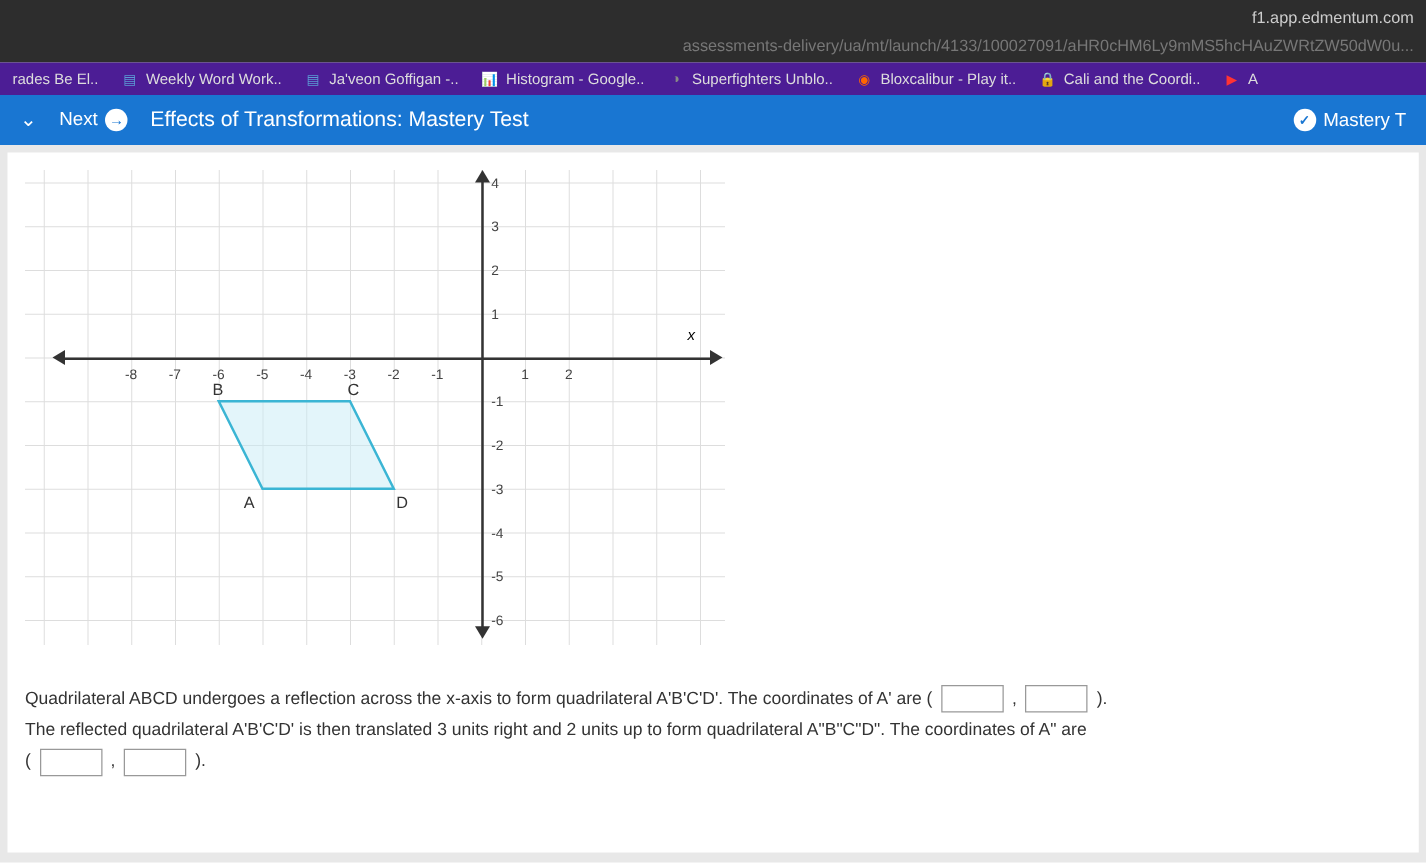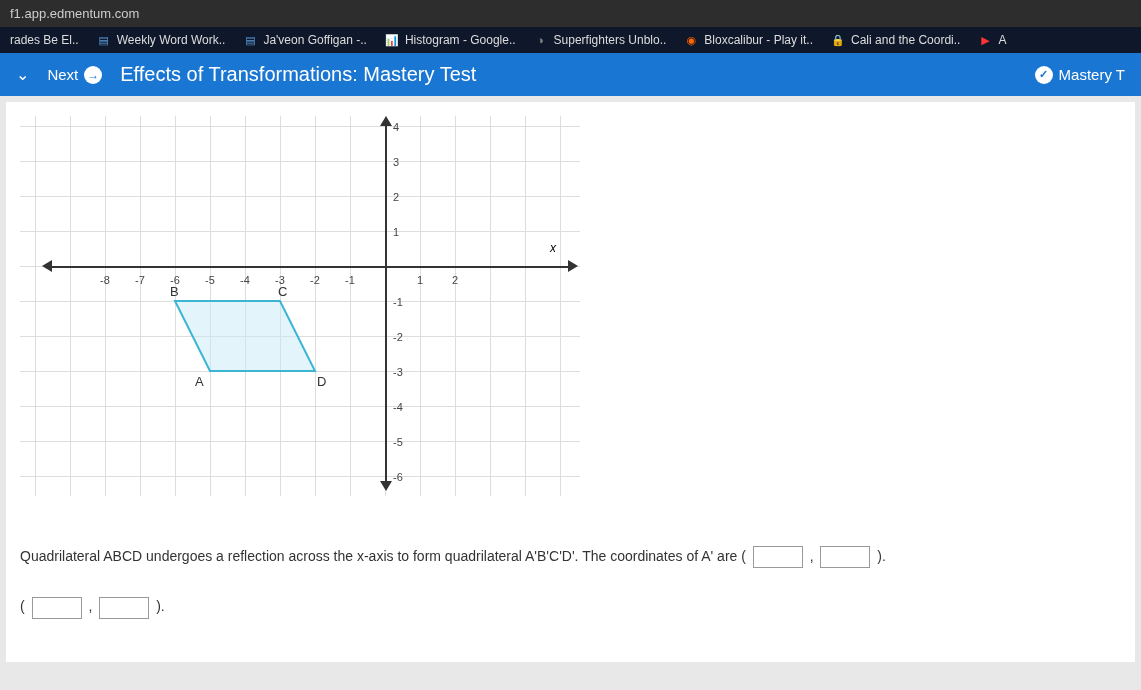--- a/index.html
+++ b/index.html
@@ -1,36 +1,36 @@
 <!DOCTYPE html>
 <html><head>
   <meta charset="utf-8">
   <style>
     * { margin: 0; padding: 0; box-sizing: border-box; font-family: Arial, sans-serif; }
     body { background: #e8e8e8; width: 1141px; height: 690px; overflow: hidden; }
     
-    .browser-bar { background: #2d2d2d; color: #999; padding: 6px 10px; font-size: 13px; display: flex; align-items: flex-end; gap: 8px; }
+    .browser-bar { background: #2d2d2d; color: #999; padding: 6px 10px; font-size: 13px; display: flex; align-items: flex-end; gap: 8px; flex-direction: column; }
     .url-domain { color: #ccc; }
     .url-rest { color: #777; }
     
-    .bookmarks-bar { background: #0f172a; color: #ddd; padding: 6px 10px; font-size: 12px; display: flex; align-items: center; gap: 18px; }
+    .bookmarks-bar { background: #4c1d95; color: #ddd; padding: 6px 10px; font-size: 12px; display: flex; align-items: center; gap: 18px; }
     .bookmark { display: flex; align-items: center; gap: 6px; cursor: pointer; white-space: nowrap; }
     .bookmark-icon { width: 14px; height: 14px; display: inline-flex; align-items: center; justify-content: center; font-size: 11px; }
     .bm-blue { color: #5b9bd5; }
     .bm-multi { color: #ff9933; }
     .bm-dark { color: #888; }
     .bm-orange { color: #ff6600; }
     .bm-lock { color: #a8d8a8; }
     .bm-red { color: #ff3333; }
     
     .app-header { background: #1976d2; color: #fff; padding: 10px 16px; display: flex; align-items: center; gap: 18px; }
     .chevron-down { color: #fff; font-size: 16px; cursor: pointer; }
     .next-btn { color: #fff; font-size: 15px; display: flex; align-items: flex-start; gap: 6px; cursor: pointer; }
     .next-arrow { width: 18px; height: 18px; border-radius: 50%; background: #fff; color: #1976d2; display: inline-flex; align-items: center; justify-content: center; font-size: 12px; font-weight: bold; }
-    .page-title { font-size: 20px; font-weight: 400; flex: 1; }
+    .page-title { font-size: 17px; font-weight: 400; flex: 1; }
     .submit-btn { display: flex; align-items: center; gap: 6px; font-size: 15px; cursor: pointer; }
     .checkmark-circle { width: 18px; height: 18px; border-radius: 50%; background: #fff; color: #1976d2; display: inline-flex; align-items: center; justify-content: center; font-size: 11px; font-weight: bold; }
     
     .content { background: #fff; margin: 6px; padding: 14px; height: 560px; position: relative; }
     
     .chart-container { position: relative; width: 560px; height: 380px; }
     .grid-bg { position: absolute; inset: 0; background-image: 
       linear-gradient(to right, #ddd 1px, transparent 1px),
       linear-gradient(to bottom, #ddd 1px, transparent 1px);
       background-size: 35px 35px;
@@ -43,28 +43,29 @@
     .arrow-right { position: absolute; top: 144px; left: 548px; border-left: 10px solid #333; border-top: 6px solid transparent; border-bottom: 6px solid transparent; }
     .arrow-left { position: absolute; top: 144px; left: 22px; border-right: 10px solid #333; border-top: 6px solid transparent; border-bottom: 6px solid transparent; }
     .arrow-up { position: absolute; top: 0px; left: 360px; border-bottom: 10px solid #333; border-left: 6px solid transparent; border-right: 6px solid transparent; }
     .arrow-down { position: absolute; top: 365px; left: 360px; border-top: 10px solid #333; border-left: 6px solid transparent; border-right: 6px solid transparent; }
     
     .tick-label { position: absolute; font-size: 11px; color: #444; }
     
     .shape { position: absolute; }
     .point-label { position: absolute; font-size: 13px; font-weight: 500; color: #333; }
     
-    .question-text { margin-top: 48px; font-size: 14px; color: #333; line-height: 1.8; }
+    .question-text { margin-top: 30px; font-size: 14px; color: #333; line-height: 1.8; }
     .answer-box { display: inline-block; width: 50px; height: 22px; border: 1px solid #999; background: #fff; vertical-align: middle; margin: 0 3px; }
   </style>
 </head>
 <body>
 
 <div class="browser-bar">
   <span class="url-domain">f1.app.edmentum.com</span>
+  <span class="url-rest">assessments-delivery/ua/mt/launch/4133/100027091/aHR0cHM6Ly9mMS5hcHAuZWRtZW50dW0u...</span>
 </div>
 
 <div class="bookmarks-bar">
   <div class="bookmark">
     <span>rades Be El..</span>
   </div>
   <div class="bookmark">
     <span class="bookmark-icon bm-blue">▤</span>
     <span>Weekly Word Work..</span>
   </div>
@@ -150,20 +151,21 @@
     <div class="point-label" style="top:258px; left:297px">D</div>
   </div>
 
   <div class="question-text">
     <span>Quadrilateral ABCD undergoes a reflection across the x-axis to form quadrilateral A'B'C'D'. The coordinates of A' are (</span>
     <input class="answer-box" style="">
     <span>,</span>
     <input class="answer-box" style="">
     <span>).</span>
     <br>
+    <span>The reflected quadrilateral A'B'C'D' is then translated 3 units right and 2 units up to form quadrilateral A"B"C"D". The coordinates of A" are</span>
     <br>
     <span>(</span>
     <input class="answer-box" style="">
     <span>,</span>
     <input class="answer-box" style="">
     <span>).</span>
   </div>
 </div>
 
 </body></html>

